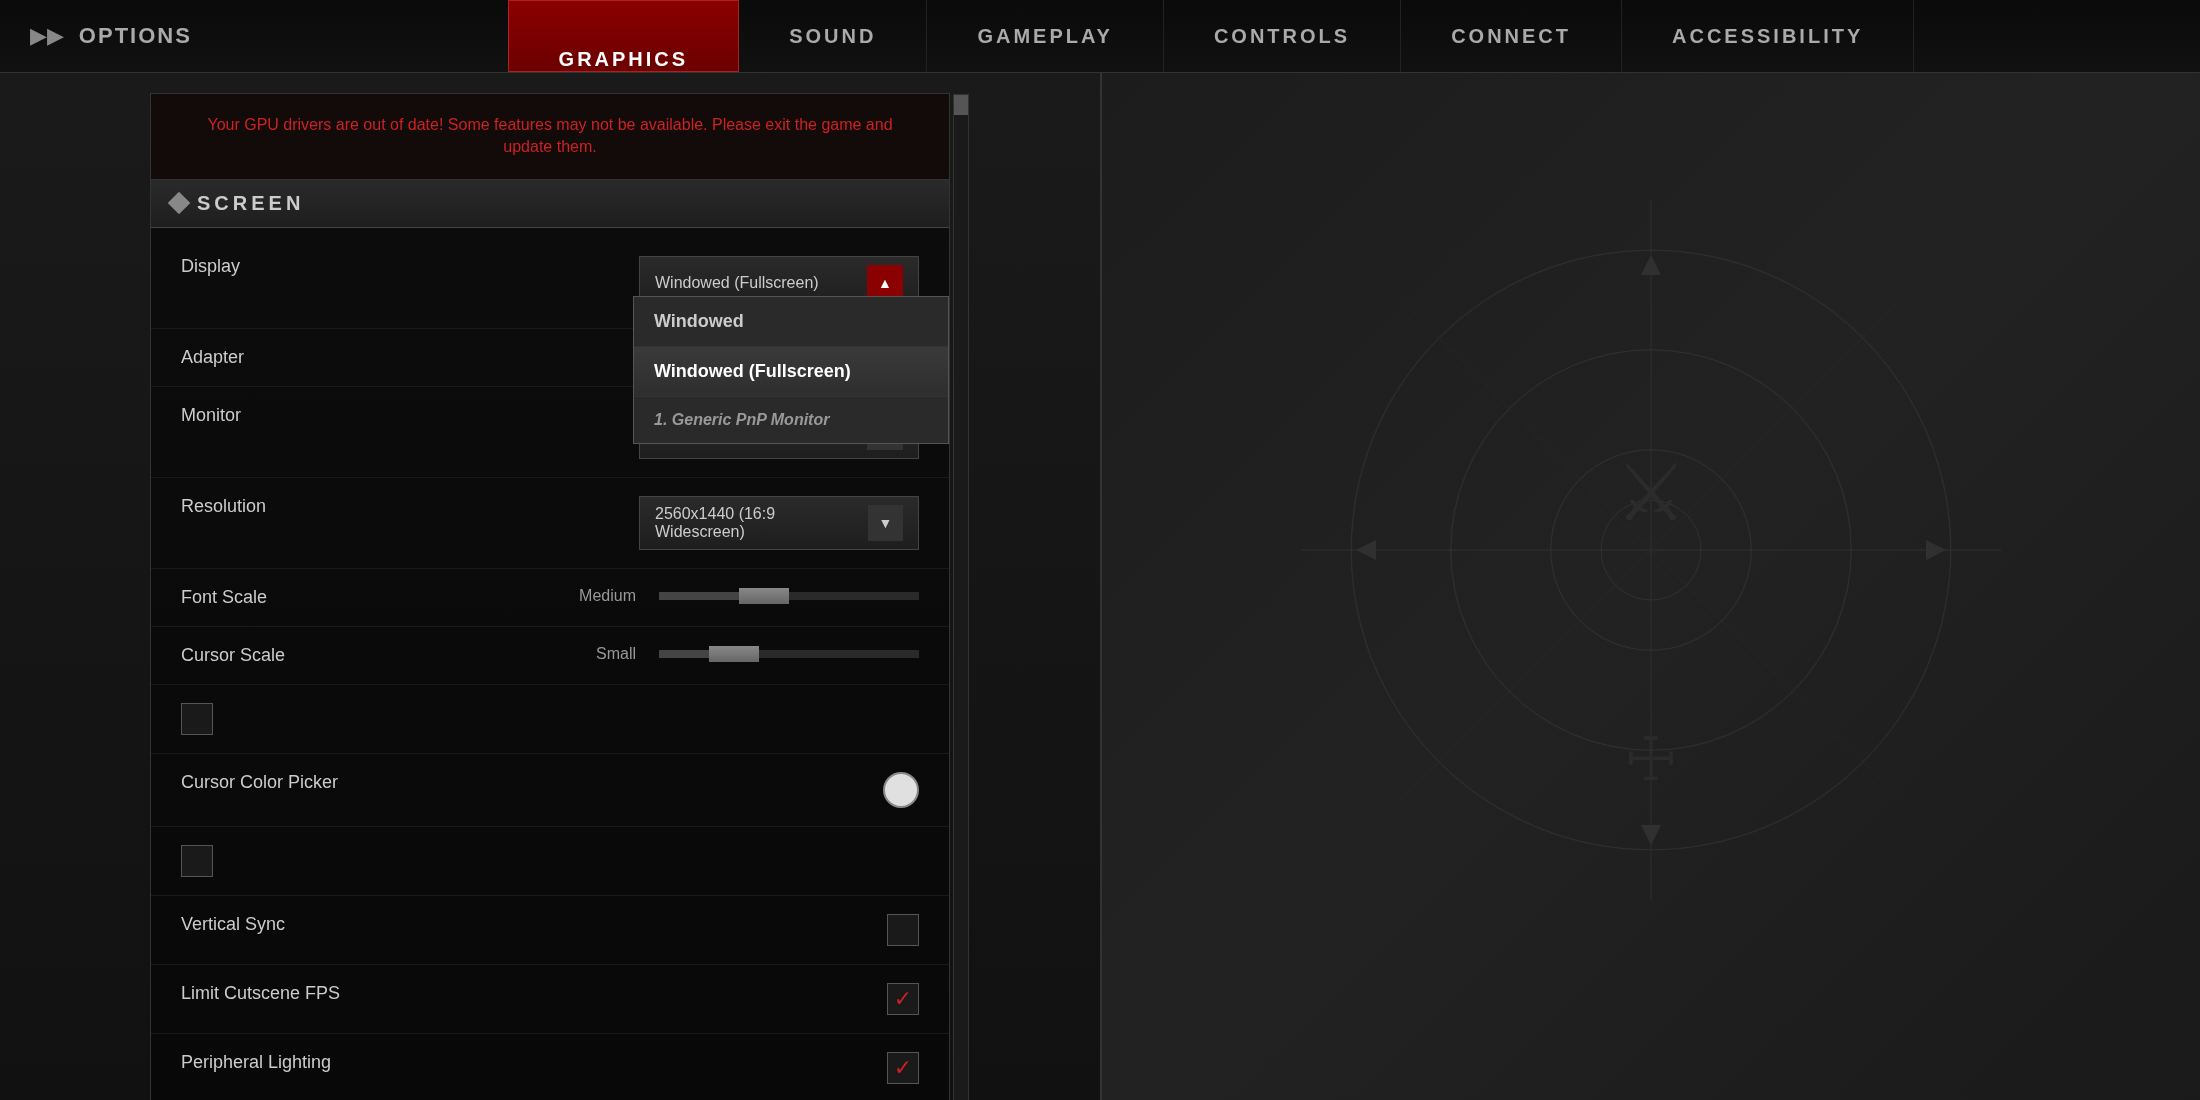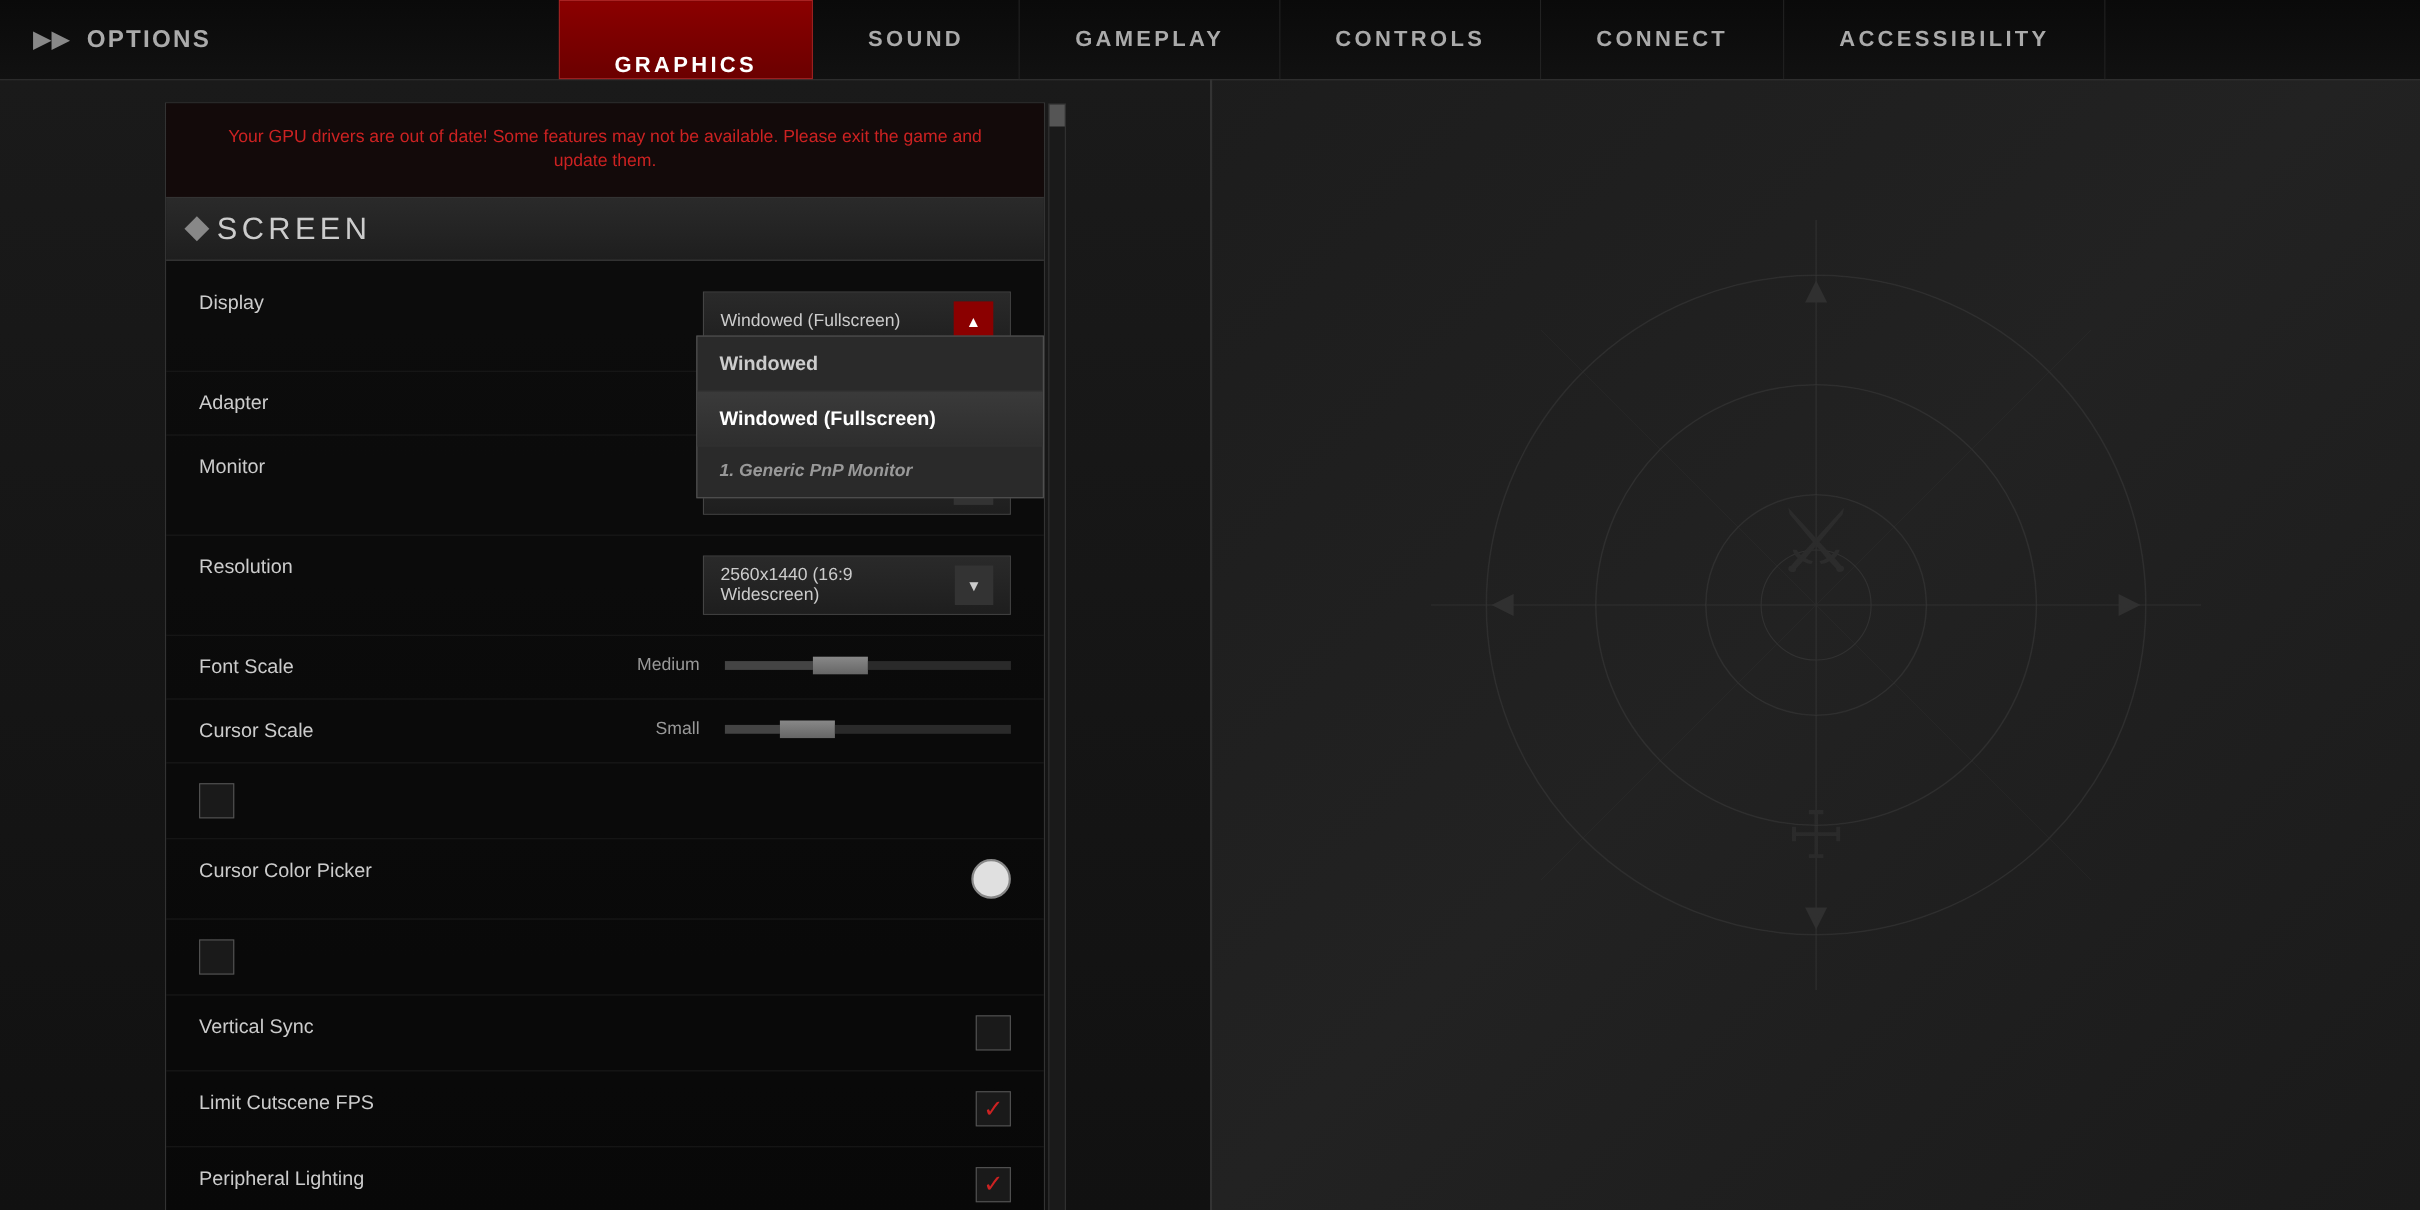--- a/index.html
+++ b/index.html
@@ -180,22 +180,22 @@
 
     .section-diamond {
       width: 16px;
       height: 16px;
       background: #888;
       transform: rotate(45deg);
     }
 
     .section-title {
       color: #ccc;
-      font-size: 28px;
-      font-weight: normal;
+      font-size: 20px;
+      font-weight: bold;
       letter-spacing: 4px;
       font-family: 'Arial', sans-serif;
     }
 
     
     .settings-content {
       padding: 10px 0;
       position: relative;
     }
 

